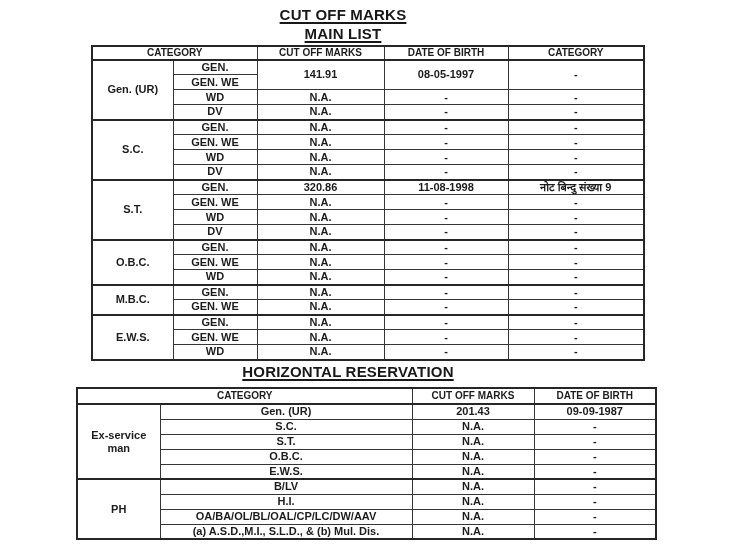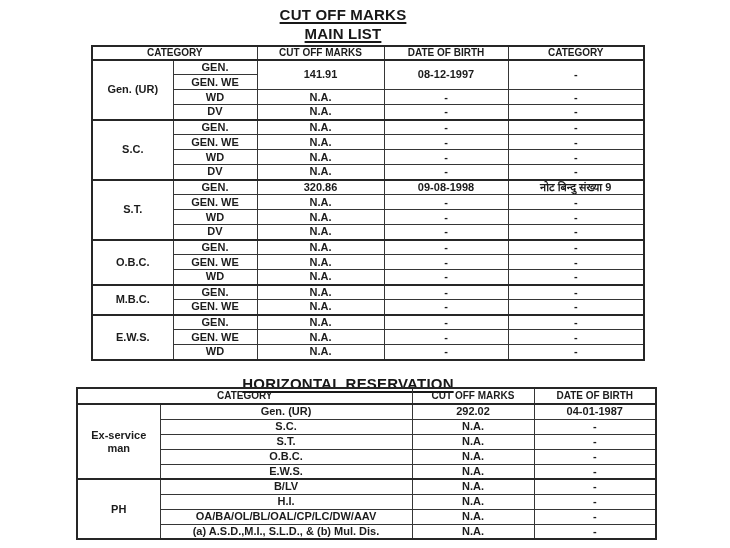--- a/index.html
+++ b/index.html
@@ -17,21 +17,21 @@
     font-weight: 700;
     font-size: 15px;
     letter-spacing: 0.2px;
     text-decoration: underline;
     text-decoration-thickness: 2px;
     text-underline-offset: 2px;
     color: #181818;
   }
   #title-main { left: 0; width: 686px; top: 6px; }
   #title-sub  { left: 0; width: 686px; top: 25px; }
-  #title-hr   { left: 0; width: 696px; top: 375px; }
+  #title-hr   { left: 0; width: 696px; top: 363px; }
 
   table {
     position: absolute;
     border-collapse: collapse;
     table-layout: fixed;
     font-size: 11px;
     font-weight: 700;
     color: #1c1c1c;
     border: 2px solid #262626;
   }
@@ -77,21 +77,21 @@
     <th colspan="2">CATEGORY</th>
     <th>CUT OFF MARKS</th>
     <th>DATE OF BIRTH</th>
     <th>CATEGORY</th>
   </tr>
 
   <tr class="gtop">
     <td rowspan="4" class="gname">Gen. (UR)</td>
     <td>GEN.</td>
     <td rowspan="2">141.91</td>
-    <td rowspan="2">08-12-1997</td>
+    <td rowspan="2">08-05-1997</td>
     <td rowspan="2">-</td>
   </tr>
   <tr>
     <td>GEN. WE</td>
   </tr>
   <tr>
     <td>WD</td>
     <td>N.A.</td>
     <td>-</td>
     <td>-</td>
@@ -126,21 +126,21 @@
     <td>DV</td>
     <td>N.A.</td>
     <td>-</td>
     <td>-</td>
   </tr>
 
   <tr class="gtop">
     <td rowspan="4" class="gname">S.T.</td>
     <td>GEN.</td>
     <td>320.86</td>
-    <td>09-08-1998</td>
+    <td>11-08-1998</td>
     <td>नोट बिन्दु संख्या 9</td>
   </tr>
   <tr>
     <td>GEN. WE</td>
     <td>N.A.</td>
     <td>-</td>
     <td>-</td>
   </tr>
   <tr>
     <td>WD</td>
@@ -223,22 +223,22 @@
   <tbody>
       <tr class="hdr">
     <th colspan="2">CATEGORY</th>
     <th>CUT OFF MARKS</th>
     <th>DATE OF BIRTH</th>
   </tr>
 
   <tr class="gtop">
     <td rowspan="5" class="gname">Ex-service man</td>
     <td>Gen. (UR)</td>
-    <td>292.02</td>
-    <td>04-01-1987</td>
+    <td>201.43</td>
+    <td>09-09-1987</td>
   </tr>
   <tr>
     <td>S.C.</td>
     <td>N.A.</td>
     <td>-</td>
   </tr>
   <tr>
     <td>S.T.</td>
     <td>N.A.</td>
     <td>-</td>

